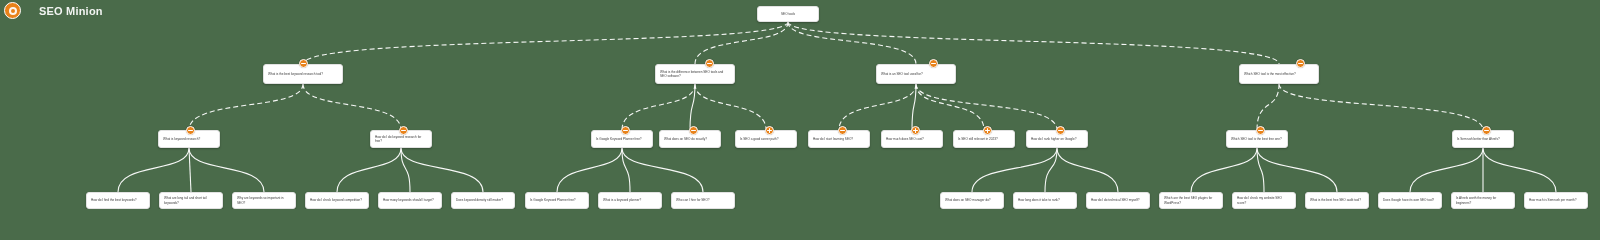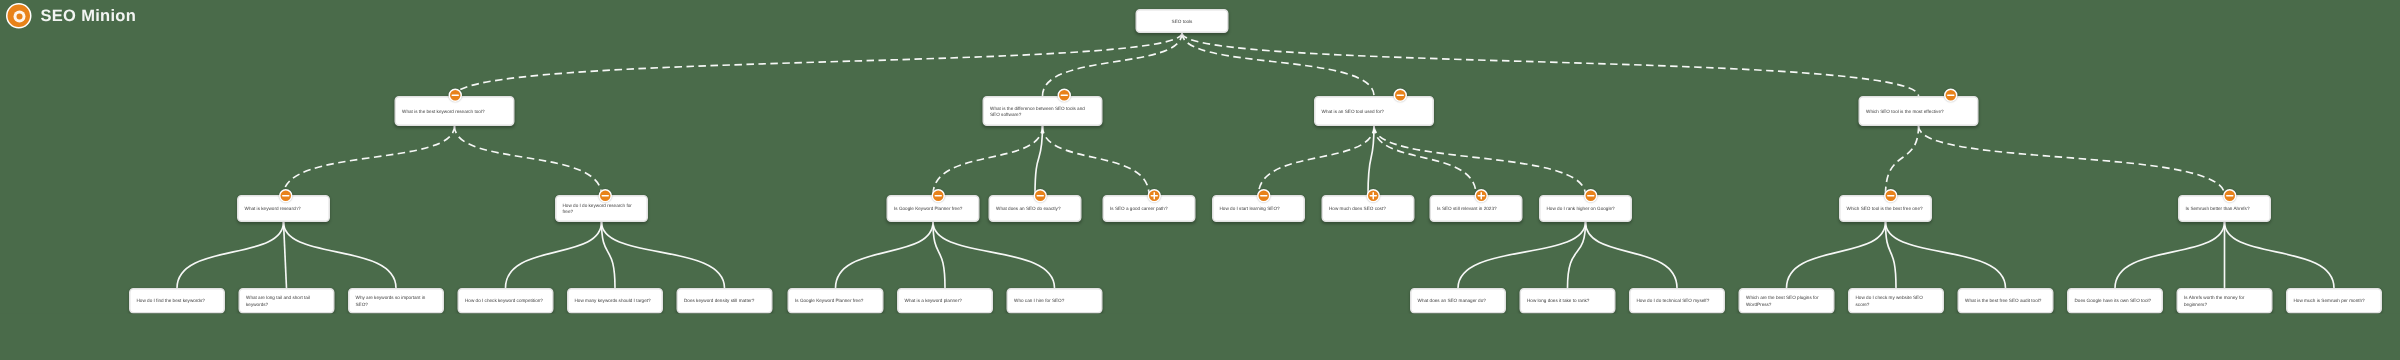--- a/index.html
+++ b/index.html
@@ -4,21 +4,21 @@
 <style>
   html,body{margin:0;padding:0;background:#4a6b4a;}
   body{
     width:1600px;height:209px;overflow:hidden;position:relative;
     font-family:"Liberation Sans", sans-serif;
     background:#4a6b4a;
   }
   #stage{position:absolute;inset:0;width:1600px;height:209px;overflow:hidden;}
 
   
-  .brand{position:absolute;left:4px;top:2px;display:flex;align-items:center;gap:6px;z-index:40;}
+  .brand{position:absolute;left:4px;top:2px;display:flex;align-items:center;gap:18px;z-index:40;}
   .brand-mark{
     width:17px;height:17px;border-radius:50%;
     background:#e8821a;
     border:1.5px solid #ffffff;
     box-sizing:border-box;
     display:flex;align-items:center;justify-content:center;
     position:relative;
   }
   .brand-mark::before{
     content:"";position:absolute;width:8px;height:8px;border-radius:50%;

